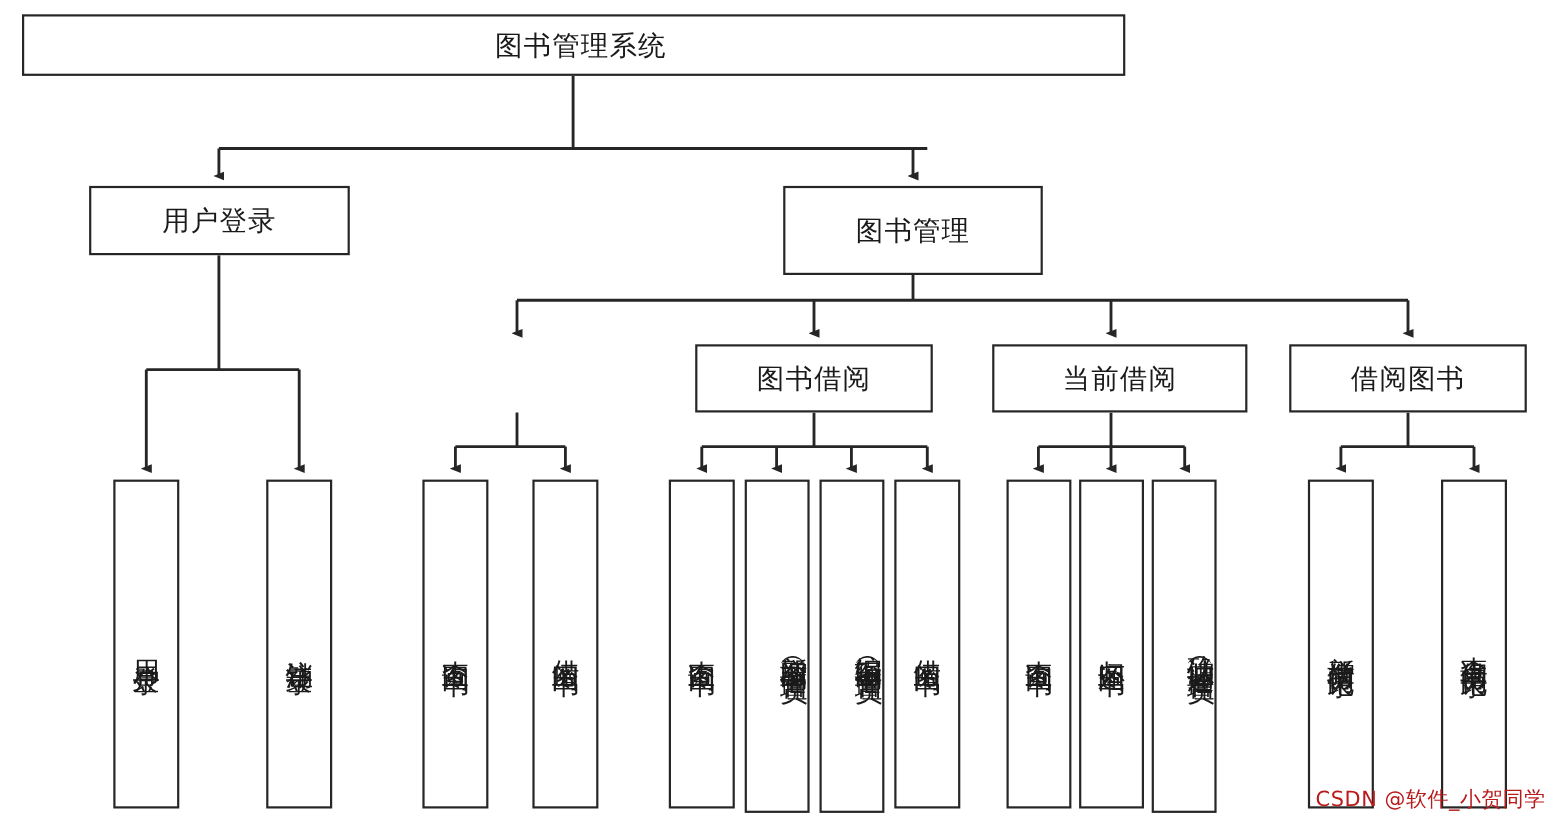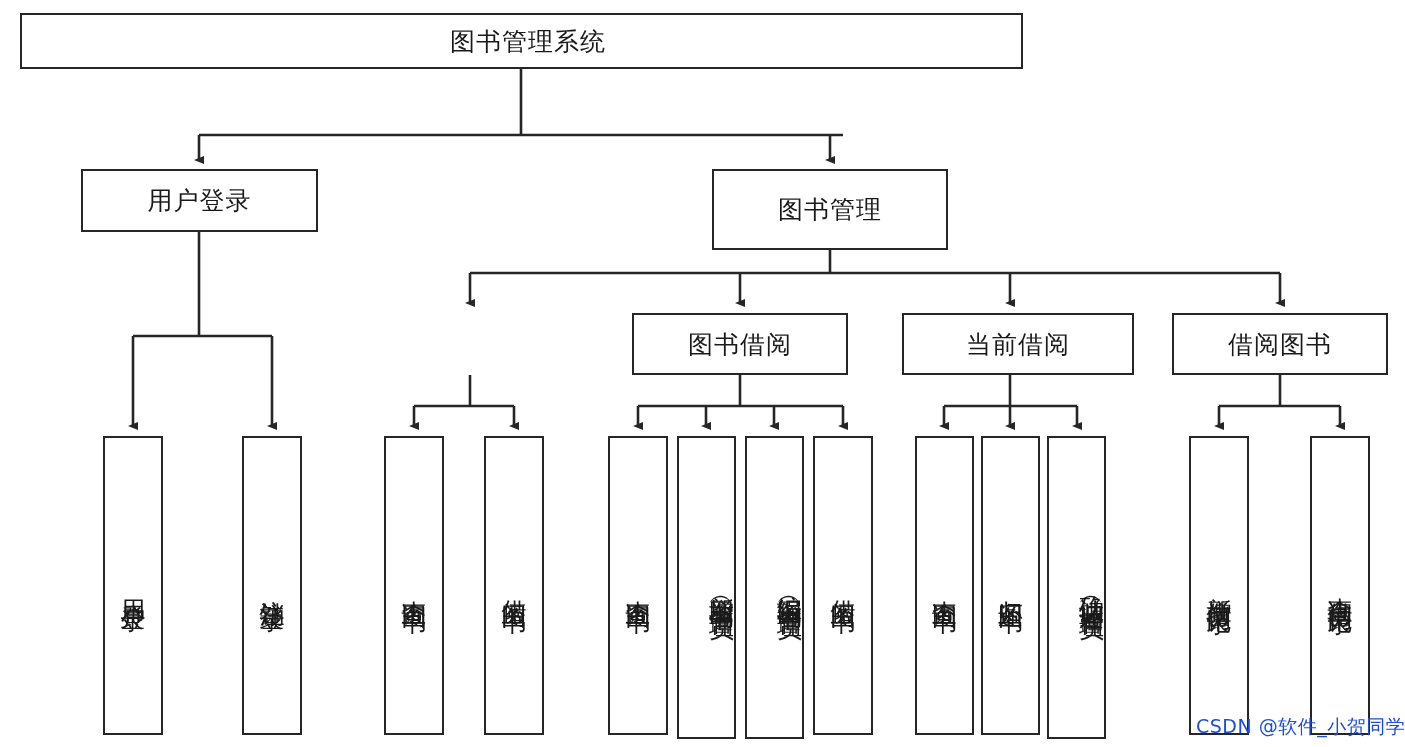--- a/index.html
+++ b/index.html
@@ -46,21 +46,21 @@
     padding-top: 4px;
     line-height: 1;
   }
   .node.v.mid {
     align-items: center;
     padding-top: 0;
   }
   .watermark {
     position: absolute;
     font-size: 19px;
-    color: #1d4ed8;
+    color: #b91c1c;
     white-space: nowrap;
     letter-spacing: 0.5px;
   }
 </style>
 </head>
 <body>
 
 <div id="canvas">
 
   <svg class="edges" viewBox="0 0 1405 747" xmlns="http://www.w3.org/2000/svg">

